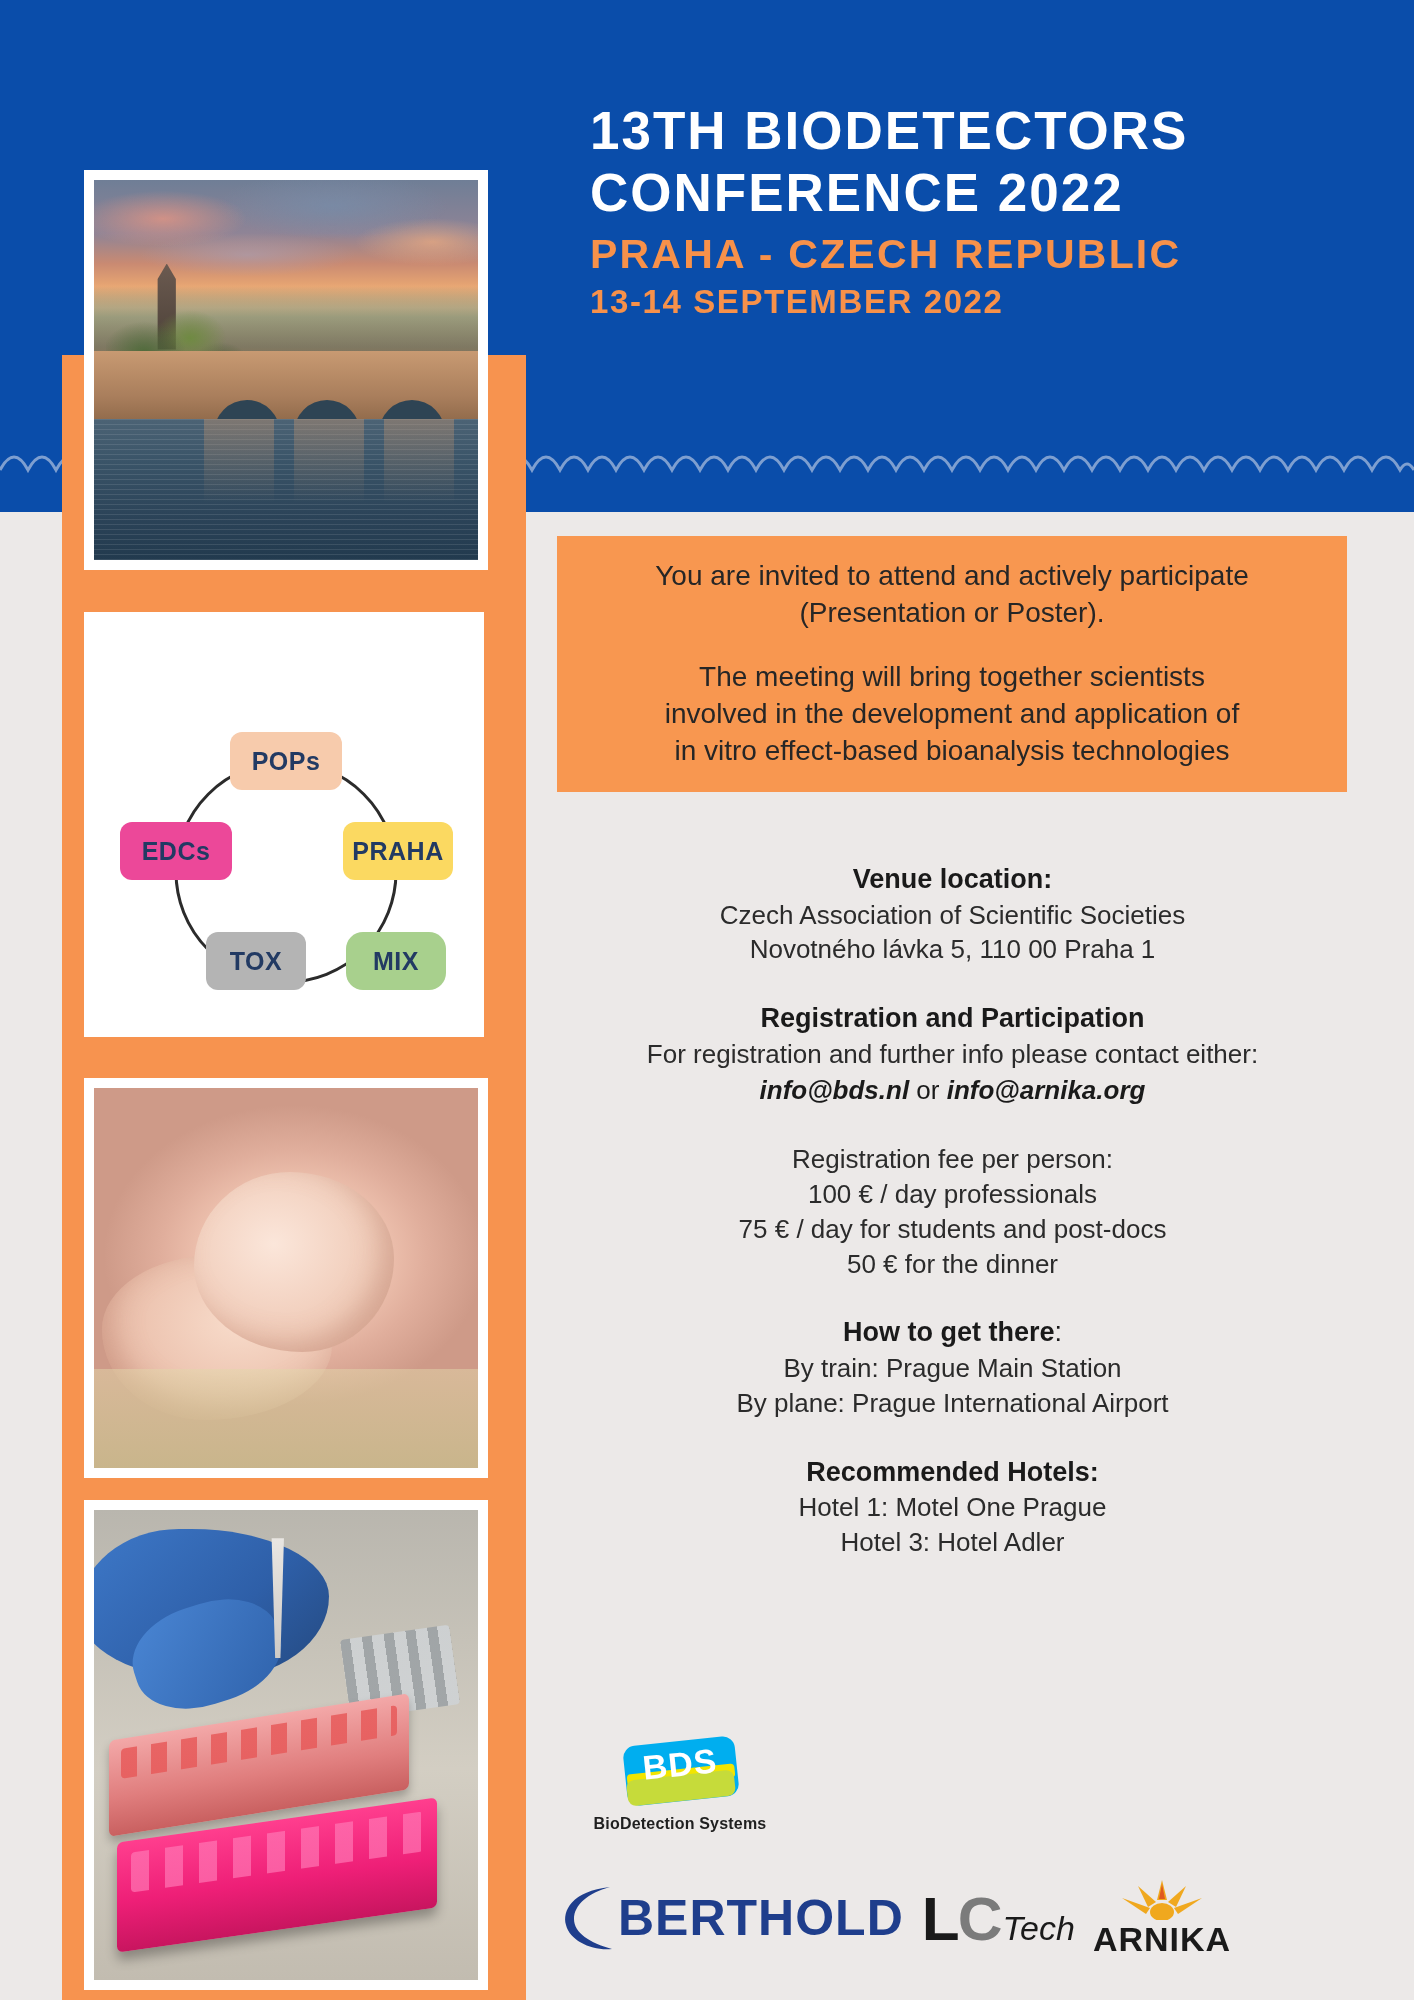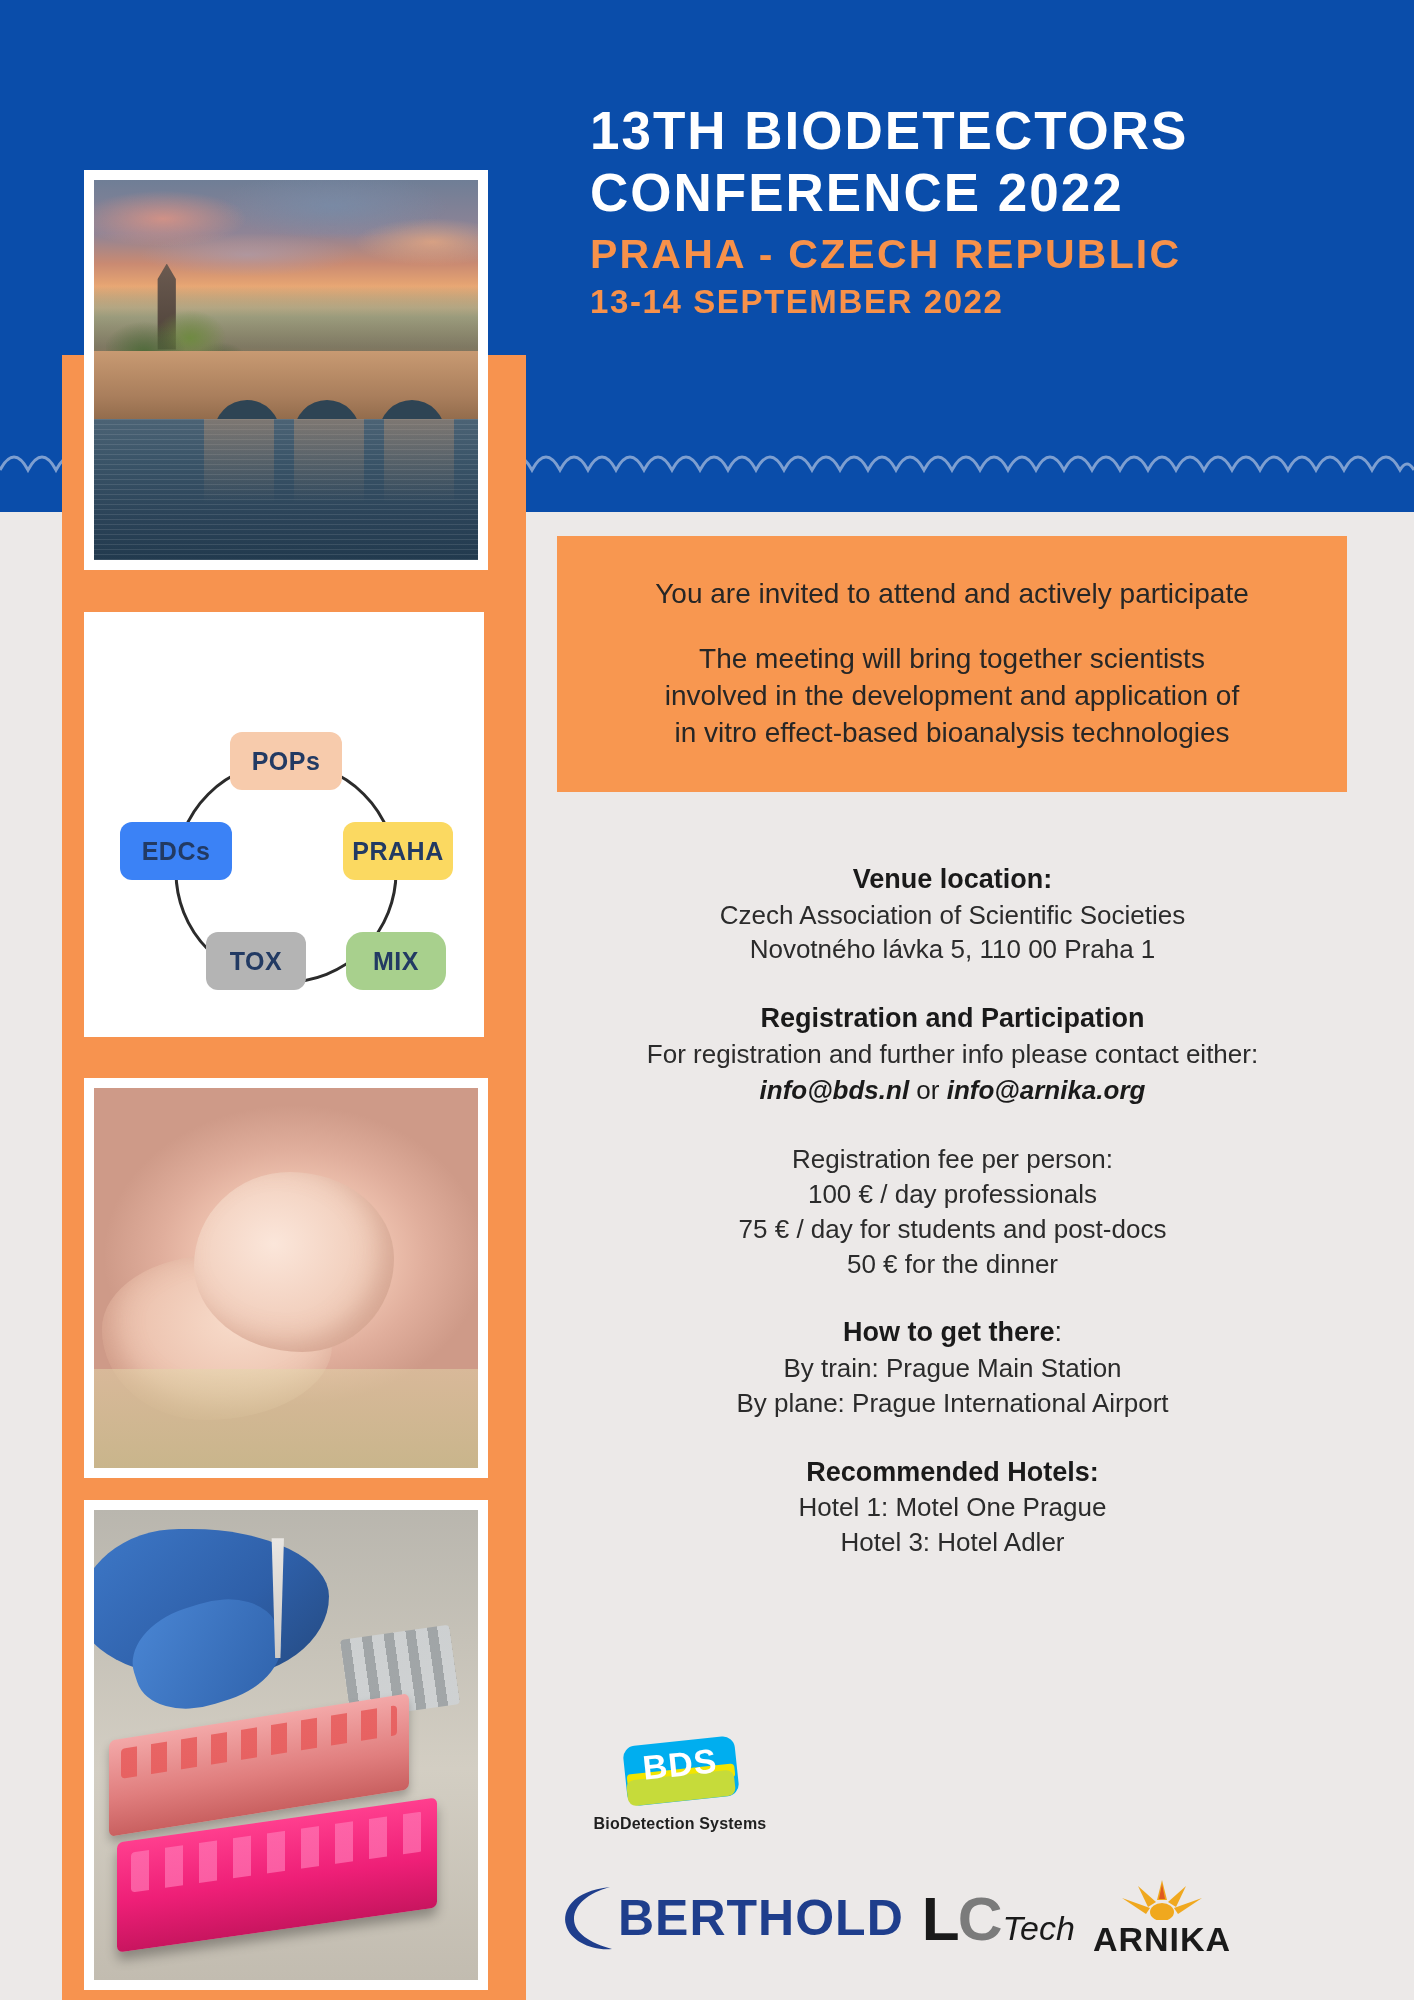--- a/index.html
+++ b/index.html
@@ -405,21 +405,21 @@
         </div>
         <div class="node" style="left:249px; top:200px; width:110px; height:58px; background:#FBD961;">
           <span>PRAHA</span>
         </div>
         <div class="node" style="left:252px; top:310px; width:100px; height:58px; background:#A8D08D;border-radius:17px;">
           <span>MIX</span>
         </div>
         <div class="node" style="left:112px; top:310px; width:100px; height:58px; background:#B4B4B4;">
           <span>TOX</span>
         </div>
-        <div class="node" style="left:26px; top:200px; width:112px; height:58px; background:#3b82f6;">
+        <div class="node" style="left:26px; top:200px; width:112px; height:58px; background:#ec4899;">
           <span>EDCs</span>
         </div>
       </div>
     </div>
   </div>
 
   <div class="photo-card" id="card-hands">
     <div class="photo-inner">
       <div class="hands">
         <div class="adulthand"></div>
@@ -437,20 +437,21 @@
         <div class="glove2"></div>
         <div class="tip"></div>
         <div class="plate1"></div>
         <div class="plate2"></div>
       </div>
     </div>
   </div>
 
   <div class="orange-box">
     <div class="ob-line">You are invited to attend and actively participate</div>
+    <div class="ob-line">(Presentation or Poster).</div>
     <div class="ob-gap"></div>
     <div class="ob-line">The meeting will bring together scientists</div>
     <div class="ob-line">involved in the development and application of</div>
     <div class="ob-line">in vitro effect-based bioanalysis technologies</div>
   </div>
 
   <div class="body-col">
 
     <div class="b-head">Venue location:</div>
     <div class="b-line">Czech Association of Scientific Societies</div>

